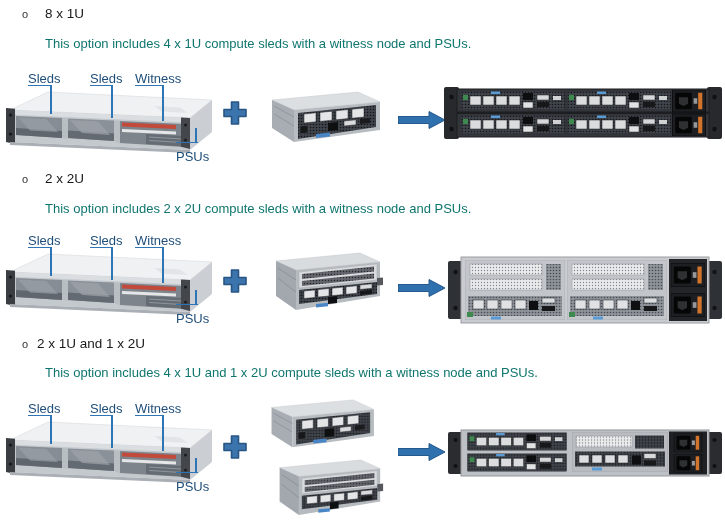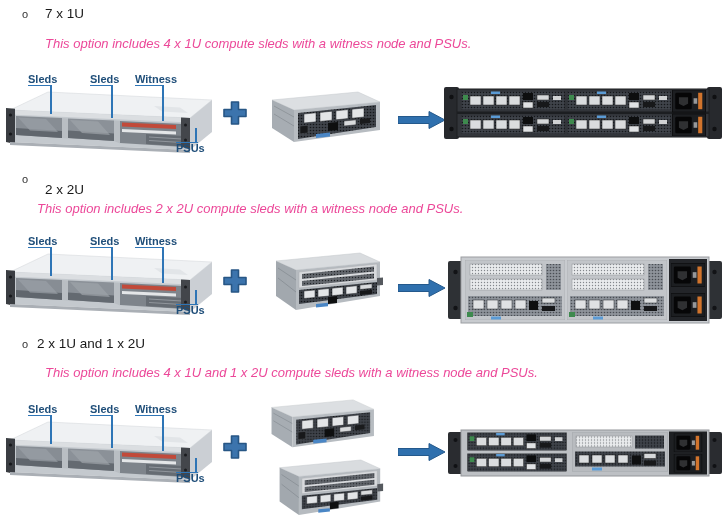--- a/index.html
+++ b/index.html
@@ -4,29 +4,29 @@
 <style>
   html,body{margin:0;padding:0;}
   body{
     width:725px;height:528px;position:relative;overflow:hidden;
     background:#ffffff;
     font-family:"Liberation Sans",sans-serif;
     color:#1a1a1a;
   }
   .bullet{position:absolute;font-size:11px;color:#333;}
   .opt-heading{position:absolute;font-size:13.5px;color:#1a1a1a;}
-  .opt-desc{position:absolute;font-size:13px;color:#ec4899;white-space:nowrap;font-style:italic;}
+  .opt-desc{position:absolute;font-size:13px;color:#0f766e;white-space:nowrap;}
   .figure{position:absolute;left:0;width:725px;}
   .chassis-wrap{position:absolute;width:216px;height:88px;}
   .chassis-svg{position:absolute;left:0;top:10px;}
   .fig-label{
-    position:absolute;font-size:11px;font-weight:bold;color:#1f4e79;
+    position:absolute;font-size:13px;font-weight:normal;color:#1f4e79;
     line-height:10px;height:11px;border-bottom:1.5px solid #2e75b6;
   }
-  .fig-label.top-line{border-bottom:none;border-top:1.5px solid #2e75b6;padding-top:0;}
+  .fig-label.top-line{border-bottom:none;border-top:1.5px solid #2e75b6;padding-top:9px;}
   .leader{position:absolute;width:1.5px;background:#2e75b6;}
   .abs{position:absolute;}
   svg{display:block;}
 </style>
 </head>
 <body>
 
 <svg width="0" height="0" style="position:absolute" aria-hidden="true">
   <defs>
     <pattern id="pat-holes-dark" width="3" height="3" patternUnits="userSpaceOnUse">
@@ -222,21 +222,21 @@
       <path d="M9.5 2 h7 v7.5 H24 v7 h-7.5 V24 h-7 v-7.5 H2 v-7 h7.5 Z" fill="#3c74ad" stroke="#275685" stroke-width="1.6" stroke-linejoin="round"></path>
     </symbol>
 
     <symbol id="sym-arrow" viewBox="0 0 48 20">
       <polygon points="0,6.5 31,6.5 31,1.5 47,10 31,18.5 31,13.5 0,13.5" fill="#2f70ae" stroke="#24598c" stroke-width="1" stroke-linejoin="round"></polygon>
     </symbol>
   </defs>
 </svg>
 
 <span class="bullet" style="left:22px;top:8px">o</span>
-<span class="opt-heading" style="left:45px;top:6px">7 x 1U</span>
+<span class="opt-heading" style="left:45px;top:6px">8 x 1U</span>
 <span class="opt-desc" style="left:45px;top:36px">This option includes 4 x 1U compute sleds with a witness node and PSUs.</span>
 
 <div class="figure" style="top:74px;height:96px">
   <div class="chassis-wrap" style="left:4px;top:0">
     <svg class="chassis-svg" width="210" height="76">
         <use href="#sym-chassis"></use>
       </svg>
     <div class="fig-label" style="left:24px;top:0;width:24px">Sleds</div>
     <div class="leader" style="left:46px;top:11px;height:29px"></div>
     <div class="fig-label" style="left:86px;top:0;width:23px">Sleds</div>
@@ -254,22 +254,22 @@
     </svg>
   <svg class="abs" style="left:398px;top:36px" width="48" height="20">
       <use href="#sym-arrow"></use>
     </svg>
   <svg class="abs" style="left:444px;top:10px" width="278" height="58">
       <use href="#sym-rear-a"></use>
     </svg>
 </div>
 
 <span class="bullet" style="left:22px;top:173px">o</span>
-<span class="opt-heading" style="left:45px;top:182px">2 x 2U</span>
-<span class="opt-desc" style="left:37px;top:201px">This option includes 2 x 2U compute sleds with a witness node and PSUs.</span>
+<span class="opt-heading" style="left:45px;top:171px">2 x 2U</span>
+<span class="opt-desc" style="left:45px;top:201px">This option includes 2 x 2U compute sleds with a witness node and PSUs.</span>
 
 <div class="figure" style="top:234px;height:104px">
   <div class="chassis-wrap" style="left:4px;top:2px">
     <svg class="chassis-svg" width="210" height="76">
         <use href="#sym-chassis"></use>
       </svg>
     <div class="fig-label" style="left:24px;top:0;width:24px">Sleds</div>
     <div class="leader" style="left:46px;top:11px;height:29px"></div>
     <div class="fig-label" style="left:86px;top:0;width:23px">Sleds</div>
     <div class="leader" style="left:107px;top:11px;height:33px"></div>

